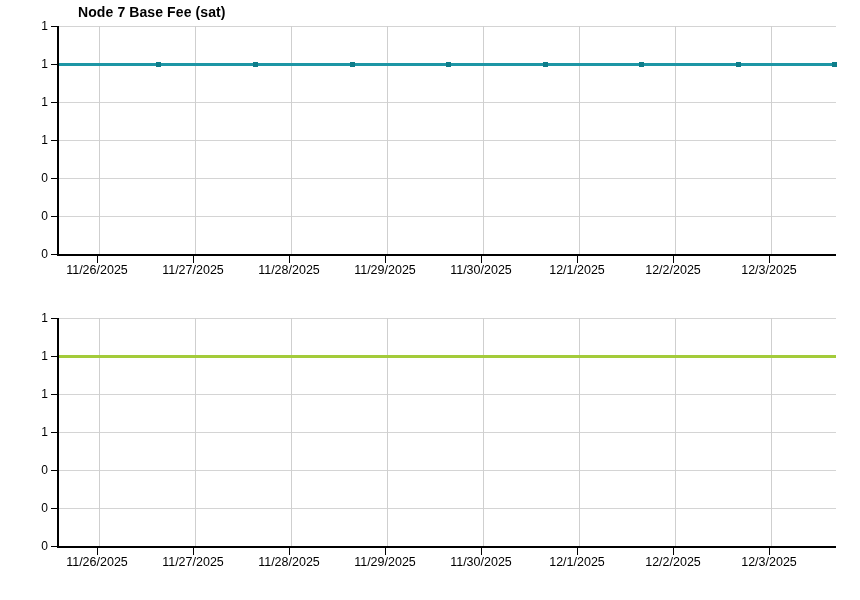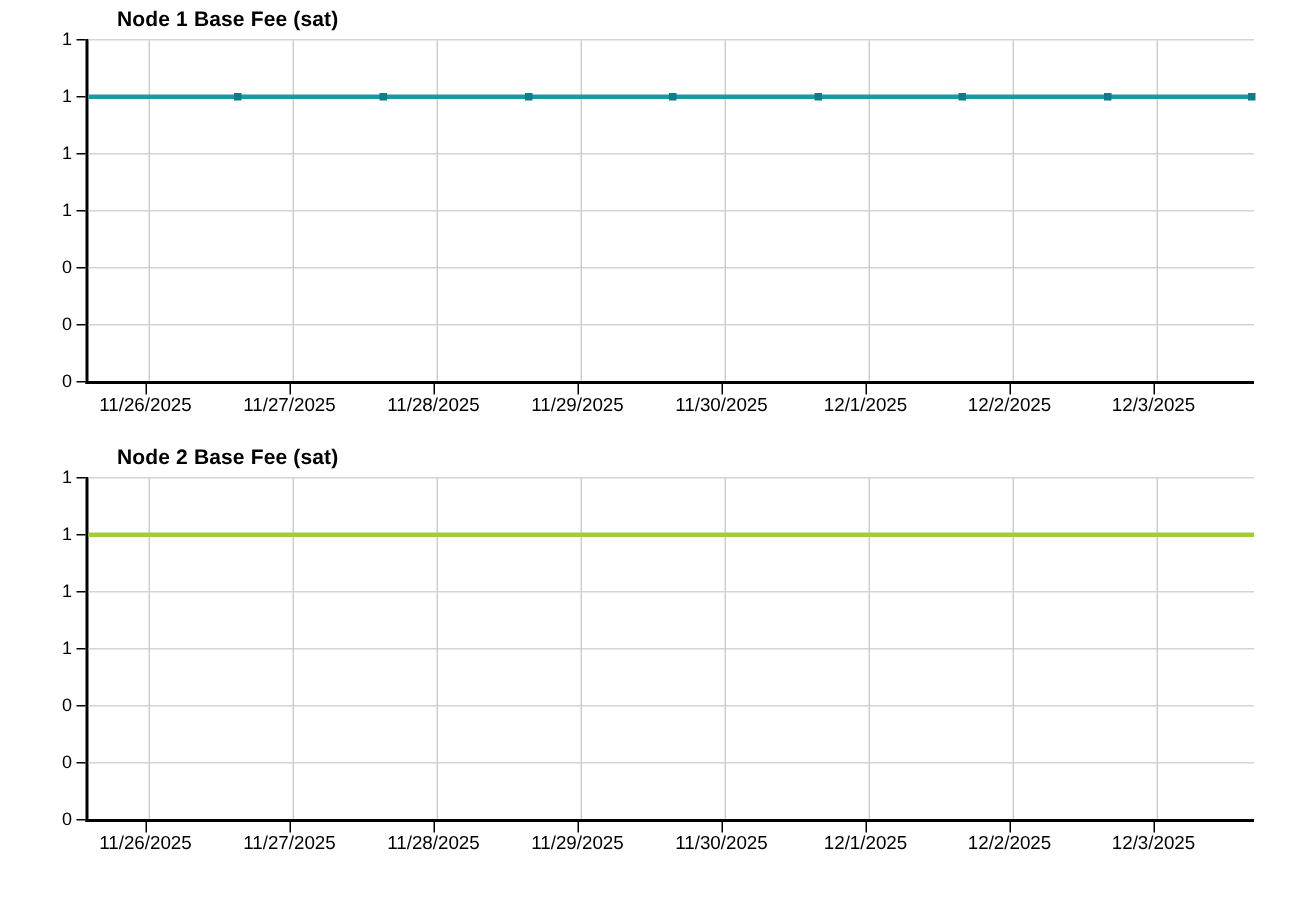--- a/index.html
+++ b/index.html
@@ -28,21 +28,21 @@
     position:absolute;width:96px;margin-left:-48px;text-align:center;
     font-size:12.5px;color:#000;white-space:nowrap;
   }
   .dataline{position:absolute;left:0;width:100%;height:3px;}
   .marker{position:absolute;width:5px;height:5px;}
 </style>
 </head>
 <body>
 
 <div class="chart" id="chart0" style="top:0">
-  <div class="chart-title">Node 1 Base Fee (sat)</div>
+  <div class="chart-title">Node 7 Base Fee (sat)</div>
   <div class="plot">
       <div class="hgrid" style="top: -0.5px; background: rgb(212, 212, 212);"></div>
       <div class="hgrid" style="top: 37.5px; background: rgb(212, 212, 212);"></div>
       <div class="hgrid" style="top: 75.5px; background: rgb(212, 212, 212);"></div>
       <div class="hgrid" style="top: 113.5px; background: rgb(212, 212, 212);"></div>
       <div class="hgrid" style="top: 151.5px; background: rgb(212, 212, 212);"></div>
       <div class="hgrid" style="top: 189.5px; background: rgb(212, 212, 212);"></div>
       <div class="vgrid" style="left: 39.5155px; background: rgb(207, 207, 207);"></div>
       <div class="vgrid" style="left: 135.514px; background: rgb(207, 207, 207);"></div>
       <div class="vgrid" style="left: 231.512px; background: rgb(207, 207, 207);"></div>
@@ -87,21 +87,20 @@
     <div class="xticklabel" style="left: 481.009px; top: 263px;">11/30/2025</div>
     <div class="xtickmark" style="left: 577.007px; top: 256px;"></div>
     <div class="xticklabel" style="left: 577.007px; top: 263px;">12/1/2025</div>
     <div class="xtickmark" style="left: 673.006px; top: 256px;"></div>
     <div class="xticklabel" style="left: 673.006px; top: 263px;">12/2/2025</div>
     <div class="xtickmark" style="left: 769.004px; top: 256px;"></div>
     <div class="xticklabel" style="left: 769.004px; top: 263px;">12/3/2025</div>
   </div>
 
 <div class="chart" id="chart1" style="top:292px">
-  <div class="chart-title">Node 2 Base Fee (sat)</div>
   <div class="plot">
       <div class="hgrid" style="top: -0.5px; background: rgb(212, 212, 212);"></div>
       <div class="hgrid" style="top: 37.5px; background: rgb(212, 212, 212);"></div>
       <div class="hgrid" style="top: 75.5px; background: rgb(212, 212, 212);"></div>
       <div class="hgrid" style="top: 113.5px; background: rgb(212, 212, 212);"></div>
       <div class="hgrid" style="top: 151.5px; background: rgb(212, 212, 212);"></div>
       <div class="hgrid" style="top: 189.5px; background: rgb(212, 212, 212);"></div>
       <div class="vgrid" style="left: 39.5155px; background: rgb(207, 207, 207);"></div>
       <div class="vgrid" style="left: 135.514px; background: rgb(207, 207, 207);"></div>
       <div class="vgrid" style="left: 231.512px; background: rgb(207, 207, 207);"></div>

